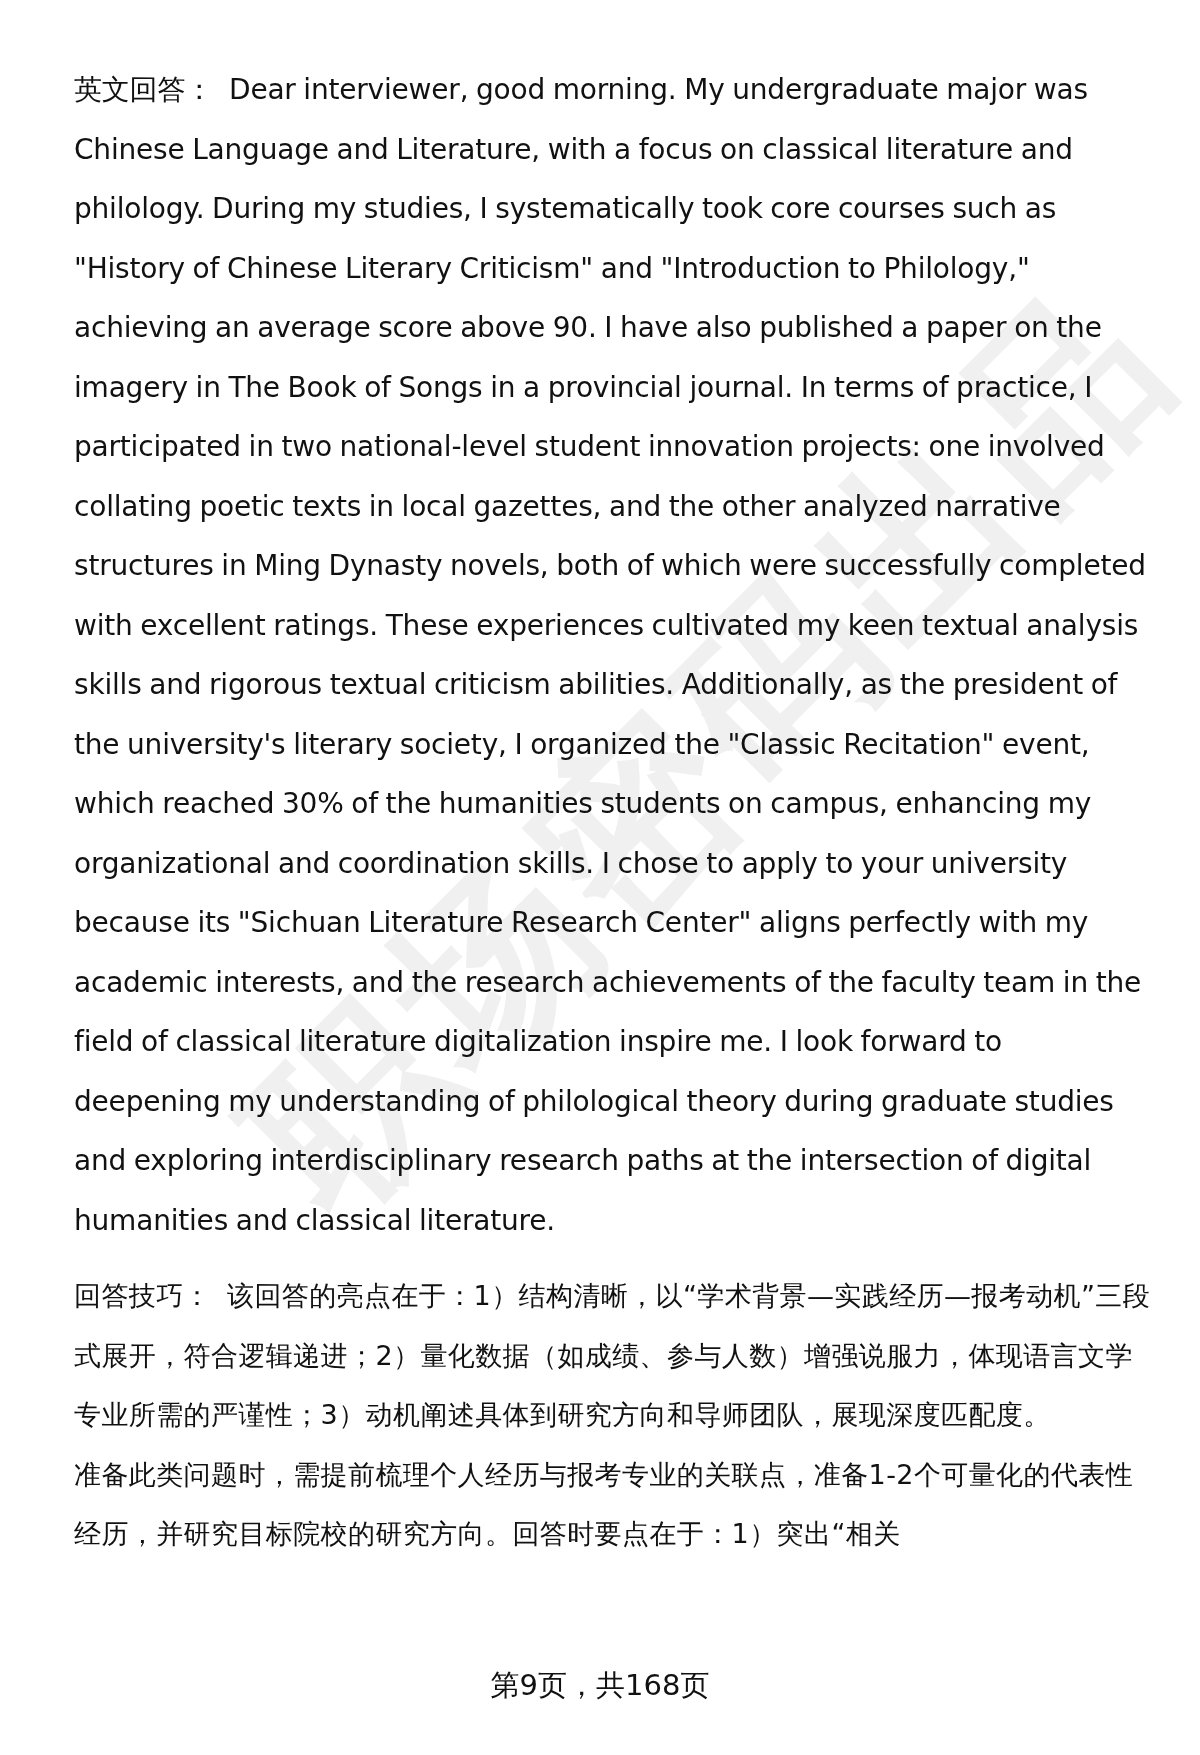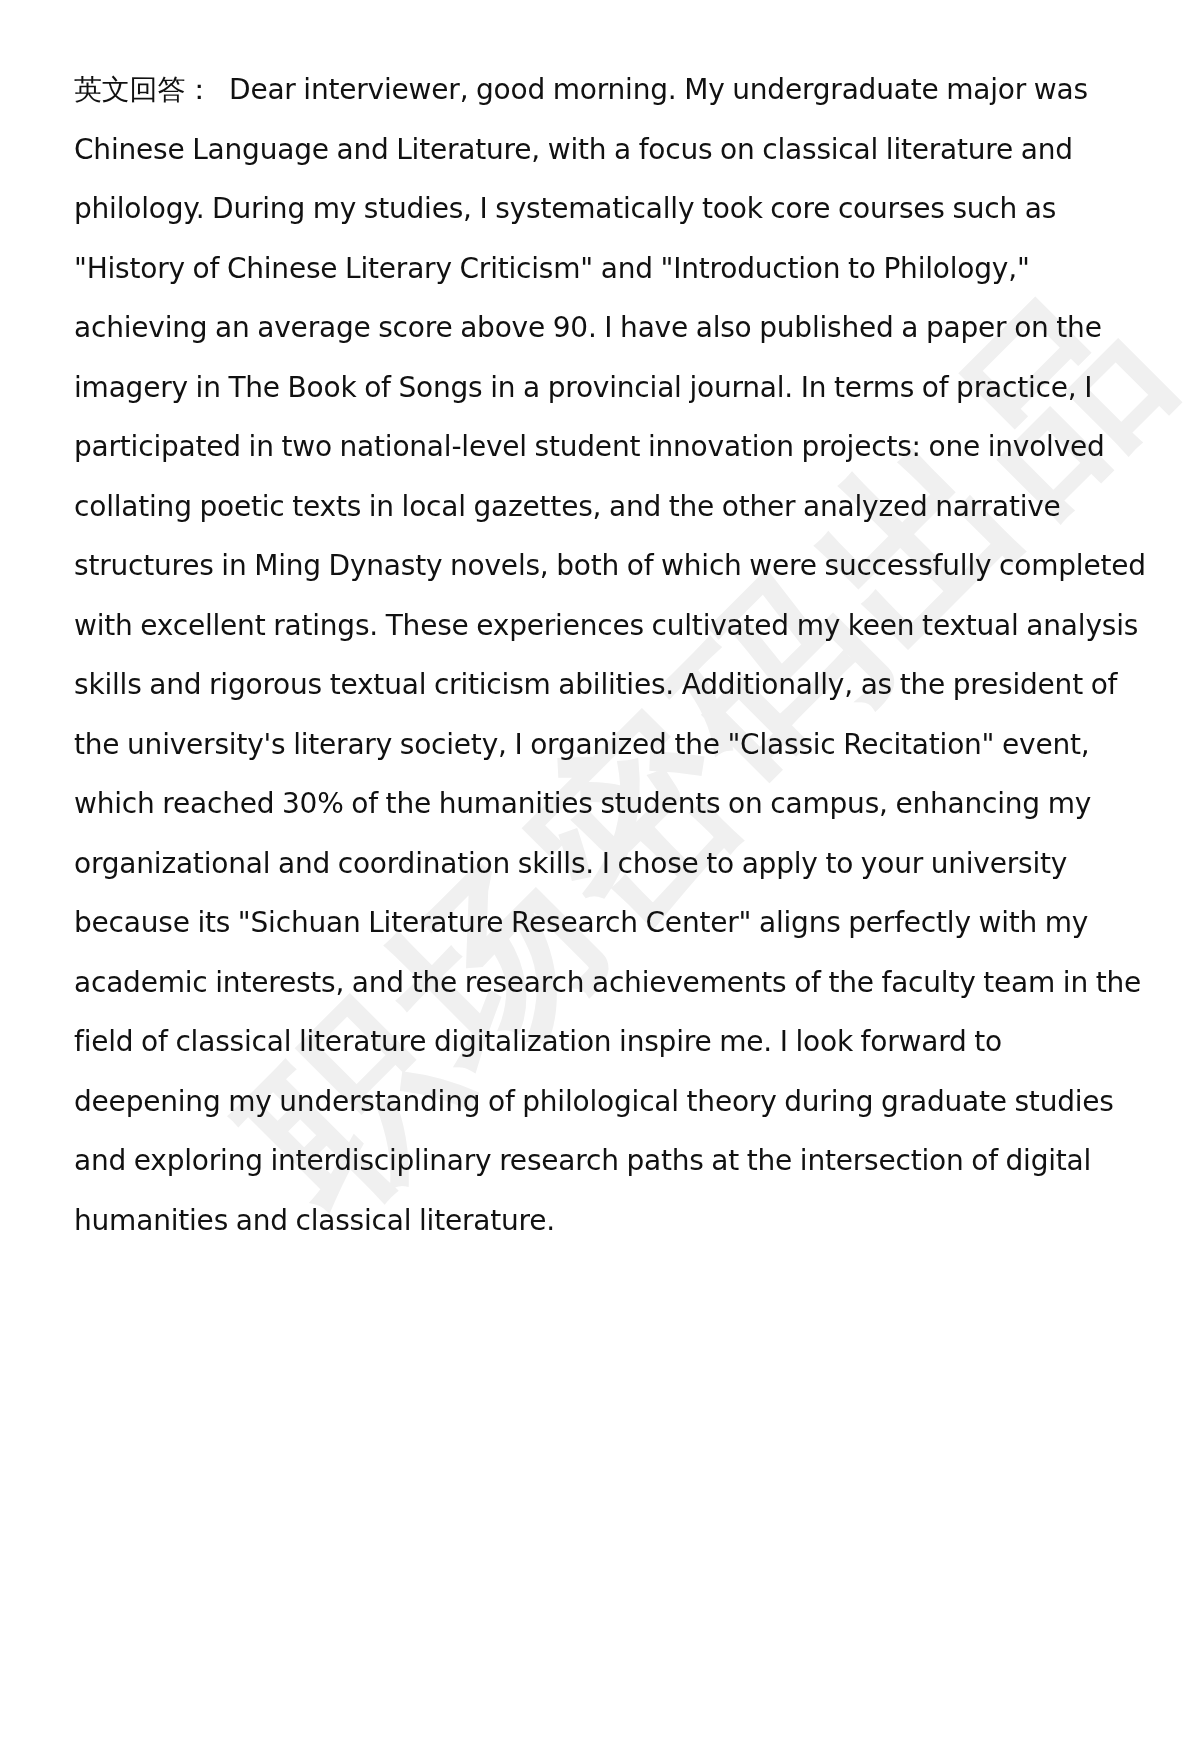--- a/index.html
+++ b/index.html
@@ -68,16 +68,19 @@
 <body>
 
 <div class="page">
   <div class="watermark">职场密码出品</div>
 
   <div class="content">
     <p class="para"><span class="label">英文回答：</span><span>Dear interviewer, good morning. My undergraduate major was Chinese Language and Literature, with a focus on classical literature and philology. During my studies, I systematically took core courses such as "History of Chinese Literary Criticism" and "Introduction to Philology," achieving an average score above 90. I have also published a paper on the imagery in The Book of Songs in a provincial journal. In terms of practice, I participated in two national-level student innovation projects: one involved collating poetic texts in local gazettes, and the other analyzed narrative structures in Ming Dynasty novels, both of which were successfully completed with excellent ratings. These experiences cultivated my keen textual analysis skills and rigorous textual criticism abilities. Additionally, as the president of the university's literary society, I organized the "Classic Recitation" event, which reached 30% of the humanities students on campus, enhancing my organizational and coordination skills. I chose to apply to your university because its "Sichuan Literature Research Center" aligns perfectly with my academic interests, and the research achievements of the faculty team in the field of classical literature digitalization inspire me. I look forward to deepening my understanding of philological theory during graduate studies and exploring interdisciplinary research paths at the intersection of digital humanities and classical literature.</span></p>
 
     <div class="gap"></div>
 
+    <p class="para cn"><span class="label">回答技巧：</span><span>该回答的亮点在于：1）结构清晰，以“学术背景—实践经历—报考动机”三段式展开，符合逻辑递进；2）量化数据（如成绩、参与人数）增强说服力，体现语言文学专业所需的严谨性；3）动机阐述具体到研究方向和导师团队，展现深度匹配度。</span></p>
 
+    <p class="para cn">准备此类问题时，需提前梳理个人经历与报考专业的关联点，准备1-2个可量化的代表性经历，并研究目标院校的研究方向。回答时要点在于：1）突出“相关</p>
   </div>
 
+  <div class="footer">第9页，共168页</div>
 </div>
 
 </body></html>

